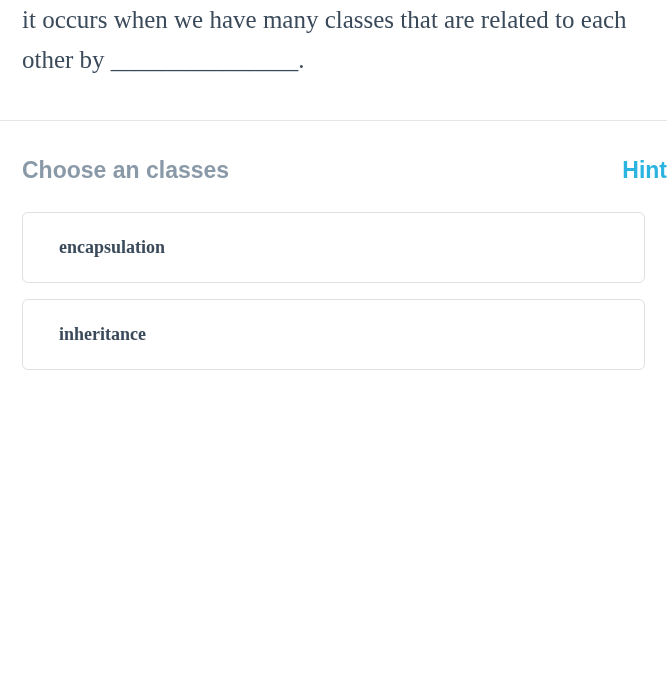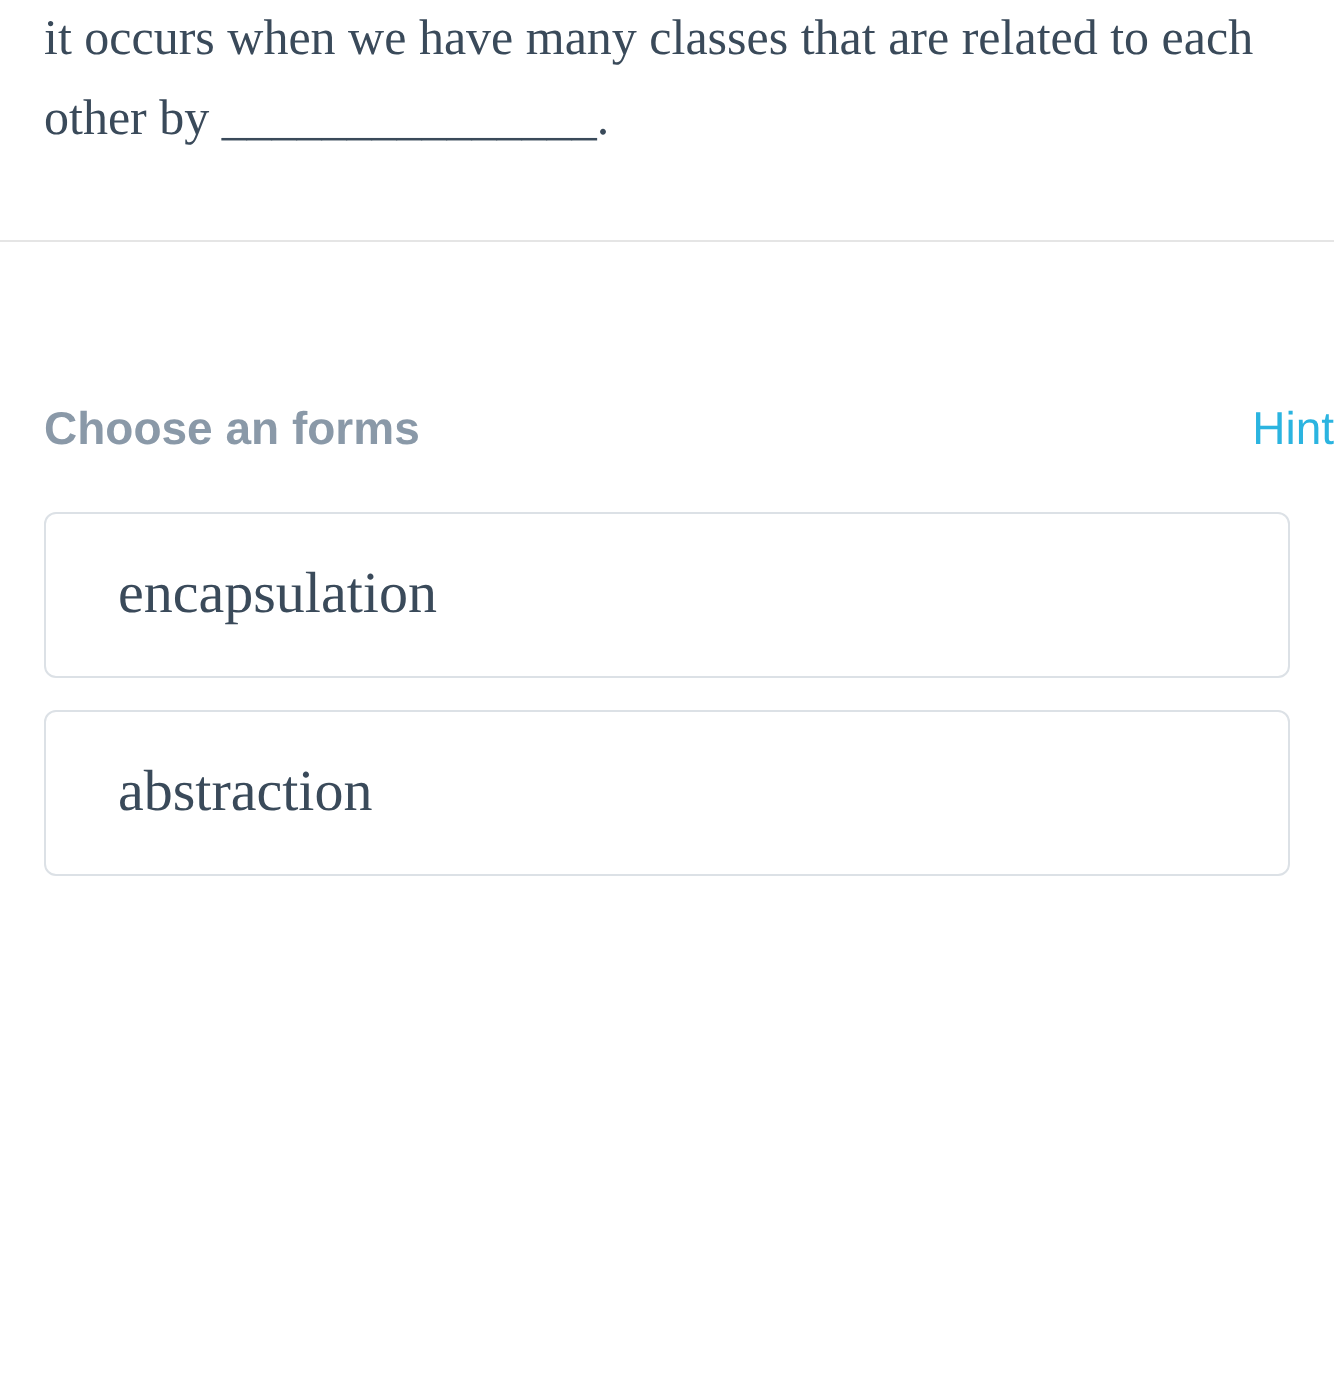--- a/index.html
+++ b/index.html
@@ -39,57 +39,56 @@
     }
     .choose-label {
       font-family: -apple-system, BlinkMacSystemFont, 'Segoe UI', Arial, sans-serif;
       font-size: 23px;
       font-weight: 700;
       color: #8a99a8;
     }
     .hint-link {
       font-family: -apple-system, BlinkMacSystemFont, 'Segoe UI', Arial, sans-serif;
       font-size: 23px;
-      font-weight: 400;
+      font-weight: 700;
       color: #2bb4e0;
       cursor: pointer;
       margin-right: -22px;
-      margin-top: 44px;
     }
     .answer-option {
       border: 1px solid #dce1e6;
       border-radius: 6px;
       padding: 24px 36px;
       margin-bottom: 16px;
       cursor: pointer;
       background: #ffffff;
     }
     .answer-text {
-      font-size: 29px;
+      font-size: 18px;
       color: #3a4a5a;
-      font-weight: 400;
+      font-weight: 700;
     }
   </style>
 </head>
 <body>
 
 <div class="question-section">
   <p class="question-text">it occurs when we have many classes that are related to each other by _______________.</p>
 </div>
 
 <hr class="divider">
 
 <div class="answer-section">
   <div class="answer-header">
-    <span class="choose-label">Choose an forms</span>
+    <span class="choose-label">Choose an classes</span>
     <span class="hint-link">Hint</span>
   </div>
 
   <div class="answer-option">
     <span class="answer-text">encapsulation</span>
   </div>
 
 
   <div class="answer-option">
-    <span class="answer-text">abstraction</span>
+    <span class="answer-text">inheritance</span>
   </div>
 
 </div>
 
 </body></html>

